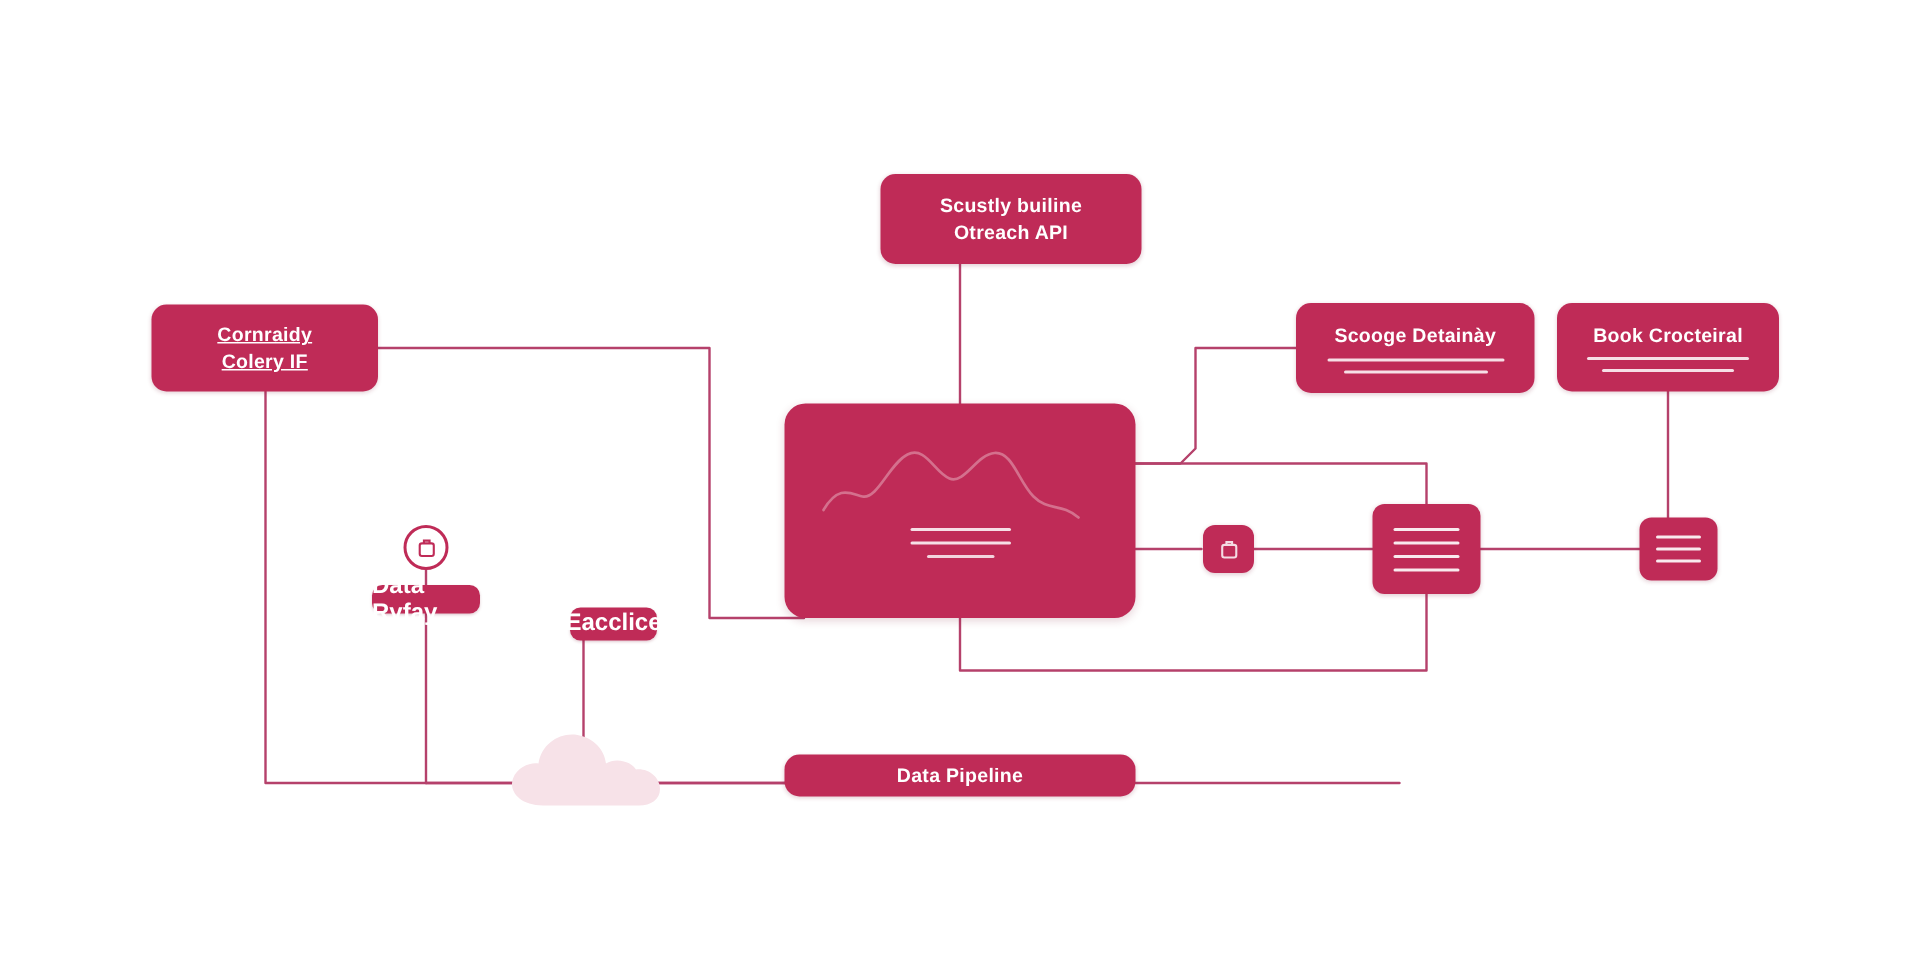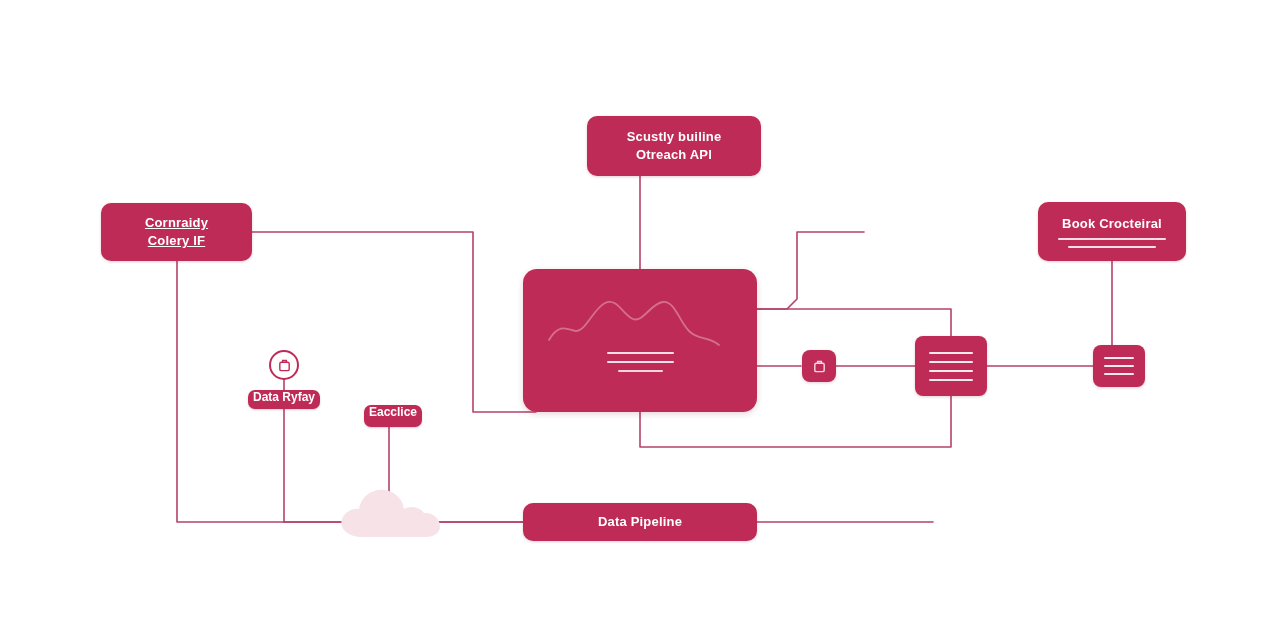--- a/index.html
+++ b/index.html
@@ -57,22 +57,22 @@
     position:absolute;
     overflow:hidden;
   }
   .hero svg{position:absolute;left:0;top:0;}
 
   
   .pill{
     background:#bf2b57;
     border-radius:7px;
     color:#fff;
-    display:flex;justify-content:center;
-    font-size:12px;font-weight:700;
+    display:flex;align-items:center;justify-content:center;
+    font-size:16px;font-weight:700;
     box-shadow:0 1px 2px rgba(120,20,50,.22);
     filter:blur(.15px);
   }
 
   
   .circle-badge{
     border:2px solid #bf2b57;
     border-radius:50%;
     background:#ffffff;
     display:flex;align-items:center;justify-content:center;
@@ -139,20 +139,25 @@
     <div class="node card" style="left:553px;top:116px;width:174px;height:60px;margin-left:34px;">
       <div class="title">Scustly builine
 Otreach API</div>
     </div>
 
     <div class="node card" style="left:101px;top:203px;width:151px;height:58px;text-decoration:underline;">
       <div class="title">Cornraidy
 Colery IF</div>
     </div>
 
+    <div class="node card lined" style="left:864px;top:202px;width:159px;height:60px;">
+      <div class="title">Scooge Detainày</div>
+      <div class="rule r1"></div>
+      <div class="rule r2"></div>
+    </div>
 
     <div class="node card lined" style="left:1038px;top:202px;width:148px;height:59px;">
       <div class="title">Book Crocteiral</div>
       <div class="rule r1" style="width:108px;"></div>
       <div class="rule r2" style="width:88px;"></div>
     </div>
 
     <div class="hero" style="left:523px;top:269px;width:234px;height:143px;">
       <svg width="234" height="143" viewBox="0 0 234 143">
         <path d="M26,71 C36,54 44,60 52,62 C62,64 70,40 82,34 C94,28 100,46 110,50
@@ -170,21 +175,21 @@
       <svg width="15" height="15" viewBox="0 0 16 16">
         <rect x="3" y="4.5" width="10" height="9" rx="1.6" fill="none" stroke="#bf2b57" stroke-width="1.5"></rect>
         <path d="M6,4.5 L6,2.6 L10,2.6 L10,4.5" fill="none" stroke="#bf2b57" stroke-width="1.5"></path>
       </svg>
     </div>
 
     <div class="node pill" style="left:248px;top:390px;width:72px;height:19px;">
       <span>Data Ryfay</span>
     </div>
 
-    <div class="node pill" style="left:364px;top:405px;width:58px;height:22px;">
+    <div class="node pill" style="left:380px;top:405px;width:58px;height:22px;">
       <span>Eacclice</span>
     </div>
 
     <div class="node tile" style="left:802px;top:350px;width:34px;height:32px;">
       <svg width="15" height="15" viewBox="0 0 16 16">
         <rect x="3" y="4.5" width="10" height="9" rx="1.6" fill="none" stroke="#f4dbe3" stroke-width="1.5"></rect>
         <path d="M6,4.5 L6,2.6 L10,2.6 L10,4.5" fill="none" stroke="#f4dbe3" stroke-width="1.5"></path>
       </svg>
     </div>
 
@@ -194,18 +199,18 @@
       <div class="line" style="width:44px;"></div>
       <div class="line" style="width:44px;"></div>
     </div>
 
     <div class="node tile" style="left:1093px;top:345px;width:52px;height:42px;gap:6px;">
       <div class="line" style="width:30px;"></div>
       <div class="line" style="width:30px;"></div>
       <div class="line" style="width:30px;"></div>
     </div>
 
-    <div class="node card" style="left:523px;top:503px;width:234px;height:38px;">
+    <div class="node card" style="left:523px;top:503px;width:234px;height:28px;">
       <div class="title">Data Pipeline</div>
     </div>
 
   </div>
 </div>
 
 </body></html>

